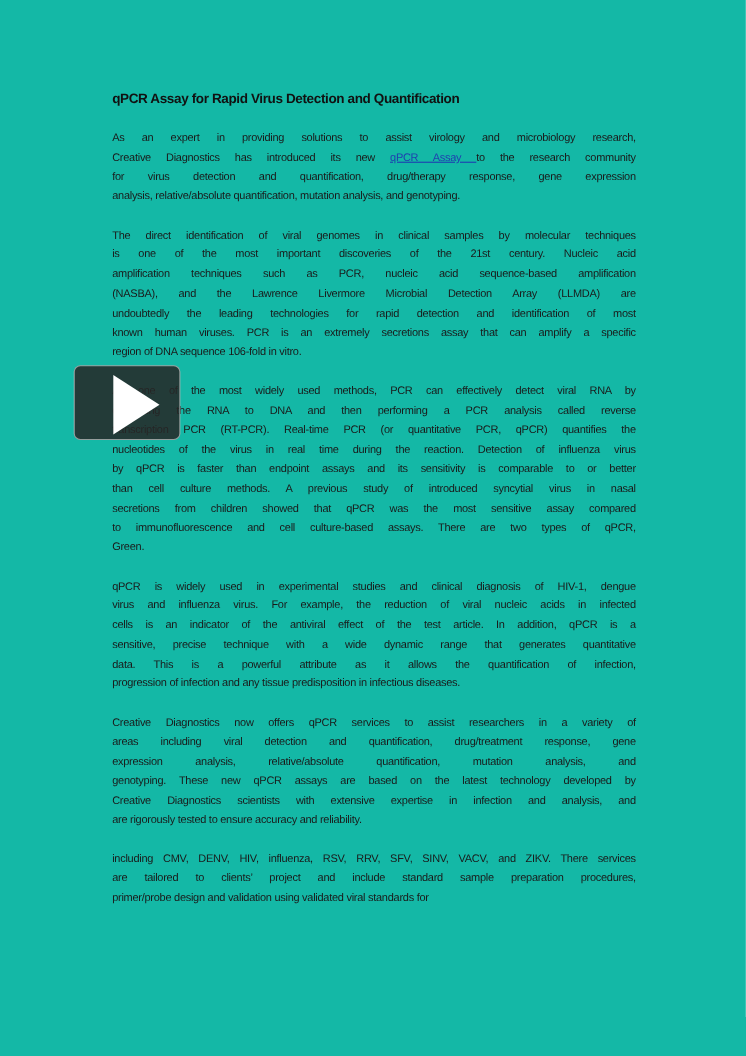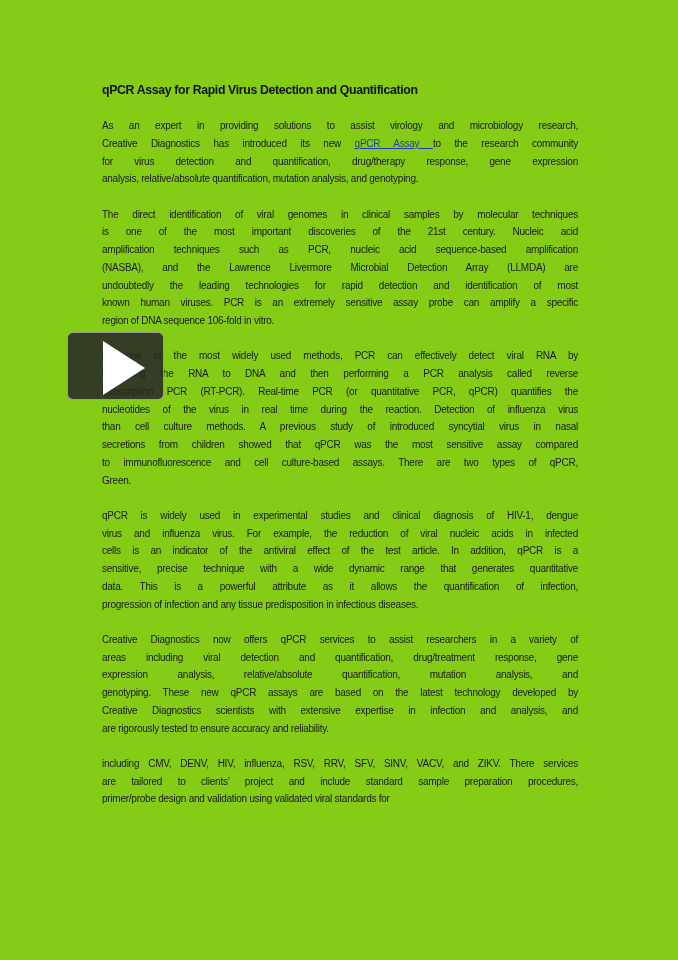--- a/index.html
+++ b/index.html
@@ -1,19 +1,19 @@
 <!DOCTYPE html>
 <html><head>
 <meta charset="utf-8">
 <style>
   html, body { margin: 0; padding: 0; background: #ffffff; }
   body { width: 678px; height: 960px; position: relative; overflow: hidden; }
   .page {
     position: absolute; left: 0; top: 0; width: 678px; height: 960px;
-    background: #84cc16;
+    background: #14b8a6;
   }
   .content {
     position: absolute; left: 102px; top: 82px; width: 476px;
     font-family: "Liberation Sans", sans-serif;
     color: #1a1a1a;
   }
   .title {
     font-weight: bold; font-size: 12.3px; letter-spacing: -0.35px;
     height: 17.7px; line-height: 17.7px; margin: 0 0 17.5px 0;
     white-space: nowrap; color: #111;
@@ -47,29 +47,30 @@
       <span class="line">for virus detection and quantification, drug/therapy response, gene expression</span>
       <span class="line last">analysis, relative/absolute quantification, mutation analysis, and genotyping.</span>
     </div>
 
     <div class="para">
       <span class="line">The direct identification of viral genomes in clinical samples by molecular techniques</span>
       <span class="line">is one of the most important discoveries of the 21st century. Nucleic acid</span>
       <span class="line">amplification techniques such as PCR, nucleic acid sequence-based amplification</span>
       <span class="line">(NASBA), and the Lawrence Livermore Microbial Detection Array (LLMDA) are</span>
       <span class="line">undoubtedly the leading technologies for rapid detection and identification of most</span>
-      <span class="line">known human viruses. PCR is an extremely sensitive assay probe can amplify a specific</span>
+      <span class="line">known human viruses. PCR is an extremely secretions assay that can amplify a specific</span>
       <span class="line last">region of DNA sequence 106-fold in vitro.</span>
     </div>
 
     <div class="para">
       <span class="line">As one of the most widely used methods, PCR can effectively detect viral RNA by</span>
       <span class="line">converting the RNA to DNA and then performing a PCR analysis called reverse</span>
       <span class="line">transcription PCR (RT-PCR). Real-time PCR (or quantitative PCR, qPCR) quantifies the</span>
       <span class="line">nucleotides of the virus in real time during the reaction. Detection of influenza virus</span>
+      <span class="line">by qPCR is faster than endpoint assays and its sensitivity is comparable to or better</span>
       <span class="line">than cell culture methods. A previous study of introduced syncytial virus in nasal</span>
       <span class="line">secretions from children showed that qPCR was the most sensitive assay compared</span>
       <span class="line">to immunofluorescence and cell culture-based assays. There are two types of qPCR,</span>
       <span class="line last">Green.</span>
     </div>
 
     <div class="para">
       <span class="line">qPCR is widely used in experimental studies and clinical diagnosis of HIV-1, dengue</span>
       <span class="line">virus and influenza virus. For example, the reduction of viral nucleic acids in infected</span>
       <span class="line">cells is an indicator of the antiviral effect of the test article. In addition, qPCR is a</span>

